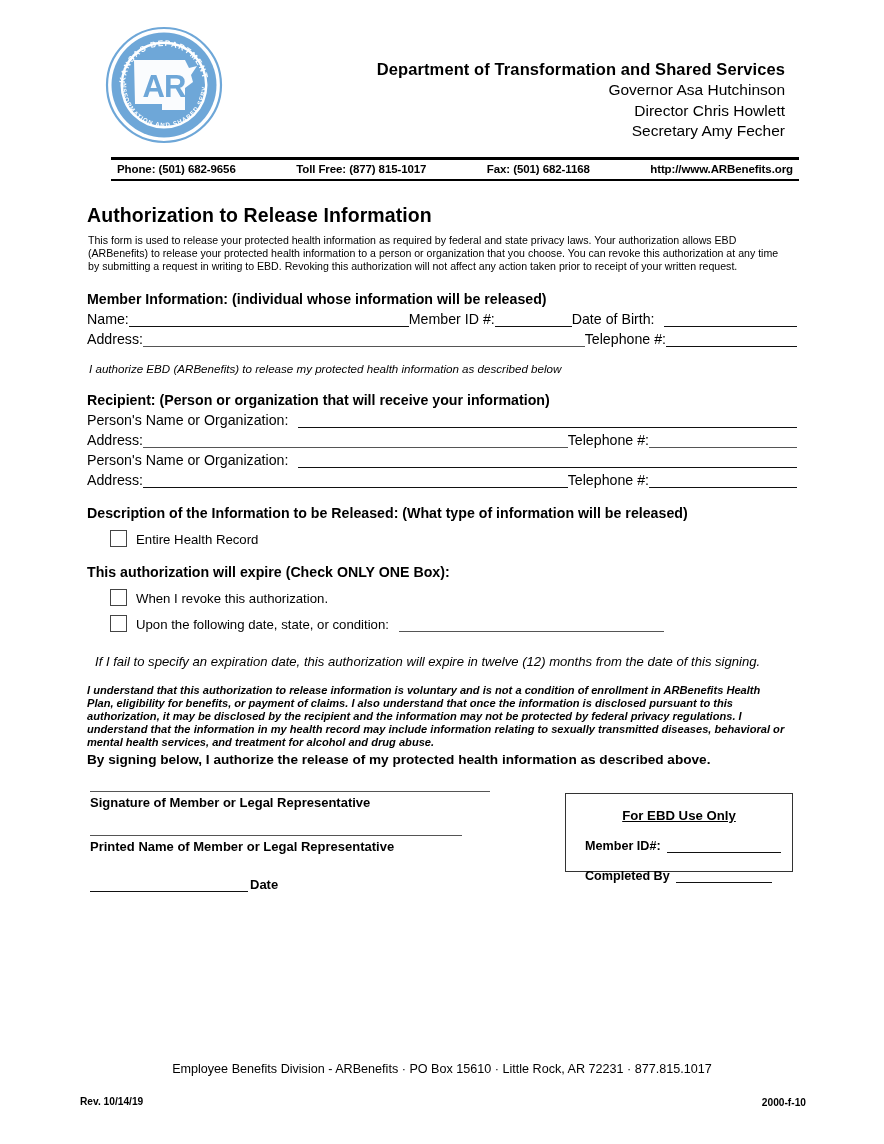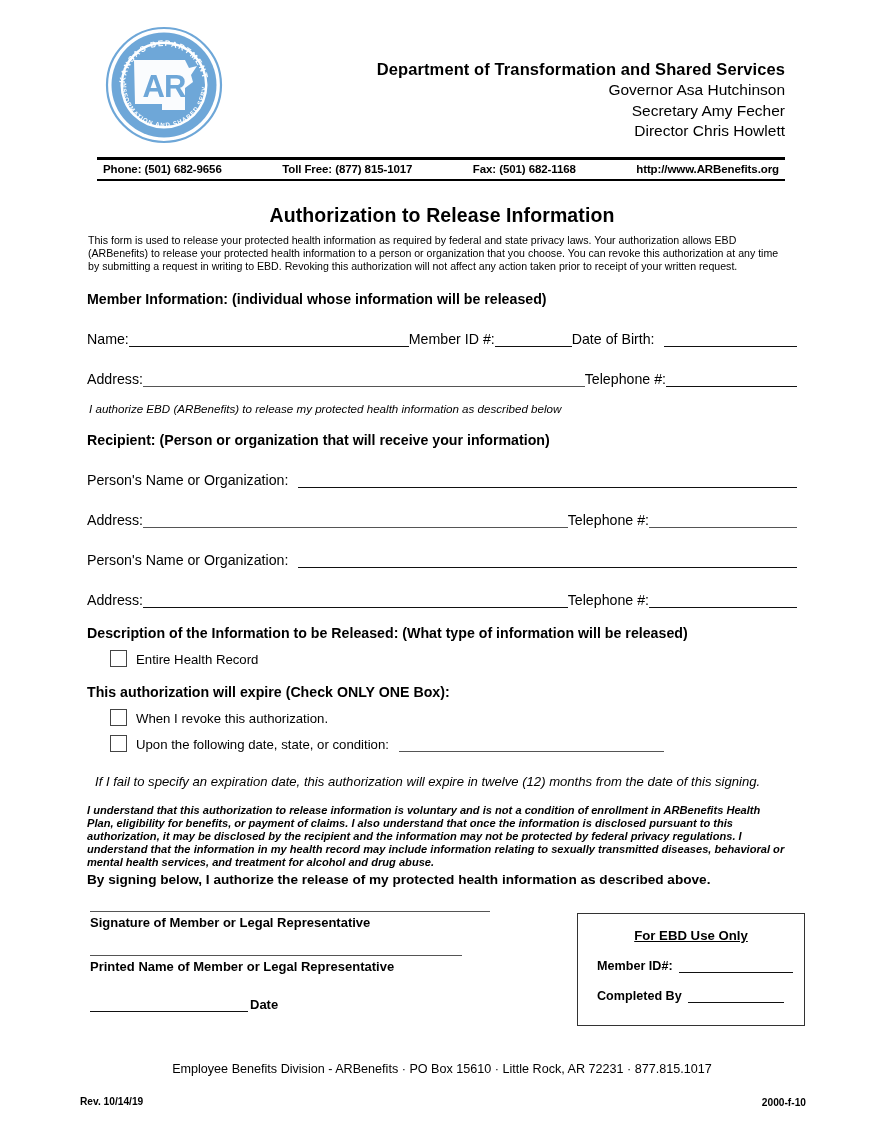--- a/index.html
+++ b/index.html
@@ -52,21 +52,21 @@
   .agency-line {
     font-size: 15.5px;
     font-weight: normal;
     line-height: 20.5px;
     white-space: nowrap;
   }
 
   
   .contactbar {
     position: absolute;
-    left: 97px; top: 157px;
+    left: 111px; top: 157px;
     width: 688px;
   }
   .rule-thick { height: 3px; background: #000; width: 100%; }
   .rule-thin  { height: 2px; background: #000; width: 100%; }
   .contact-row {
     display: flex;
     justify-content: space-between;
     align-items: center;
     padding: 3px 6px 4px 6px;
     font-size: 11.5px;
@@ -75,21 +75,20 @@
   }
   .contact-row .ci { letter-spacing: -0.1px; }
 
   
   .content {
     position: absolute;
     left: 87px; top: 198px;
     width: 710px;
   }
   .form-title {
-    text-align: center;
     font-size: 19.5px;
     font-weight: bold;
     letter-spacing: 0.1px;
     margin: 6px 0 7px 0;
   }
   .intro {
     font-size: 10.6px;
     line-height: 13.2px;
     text-align: left;
     width: 692px;
@@ -101,21 +100,21 @@
     font-weight: bold;
     margin-top: 17px;
     white-space: nowrap;
   }
 
   
   .frow {
     display: flex;
     align-items: center;
     font-size: 14.2px;
-    margin-top: 24px;
+    margin-top: 4px;
     white-space: nowrap;
   }
   .frow .lbl { flex: none; }
   .fill {
     flex: none;
     border-bottom: 1.6px solid #111;
     height: 15px;
   }
   .fill.grow { flex: 1 1 auto; }
   .fill.light { border-bottom: 1.4px solid #555; }
@@ -200,23 +199,23 @@
     height: 14px;
   }
   .datelabel {
     font-size: 13px;
     font-weight: bold;
     margin-left: 2px;
   }
 
   .ebdbox {
     position: absolute;
-    left: 490px; top: 2px;
+    left: 478px; top: 2px;
     width: 228px;
-    height: 113px;
+    height: 79px;
     border: 1.3px solid #333;
     box-sizing: border-box;
   }
   .ebd-title {
     text-align: center;
     font-size: 13.2px;
     font-weight: bold;
     text-decoration: underline;
     margin-top: 14px;
   }
@@ -282,22 +281,22 @@
         </text>
         <text font-family="'Liberation Sans',sans-serif" font-size="6.1" font-weight="bold" fill="#ffffff" letter-spacing="1.0">
           <textPath href="#arcBot" startOffset="50%" text-anchor="middle">TRANSFORMATION AND SHARED SERVICES</textPath>
         </text>
       </svg>
     </div>
 
     <div class="agency-block">
       <div class="agency-title">Department of Transformation and Shared Services</div>
       <div class="agency-line">Governor Asa Hutchinson</div>
+      <div class="agency-line">Director Chris Howlett</div>
       <div class="agency-line">Secretary Amy Fecher</div>
-      <div class="agency-line">Director Chris Howlett</div>
     </div>
   </div>
 
   <div class="contactbar">
     <div class="rule-thick"></div>
     <div class="contact-row">
       <span class="ci">Phone: (501) 682-9656</span>
       <span class="ci">Toll Free:  (877) 815-1017</span>
       <span class="ci">Fax:  (501) 682-1168</span>
       <span class="ci">http://www.ARBenefits.org</span>

